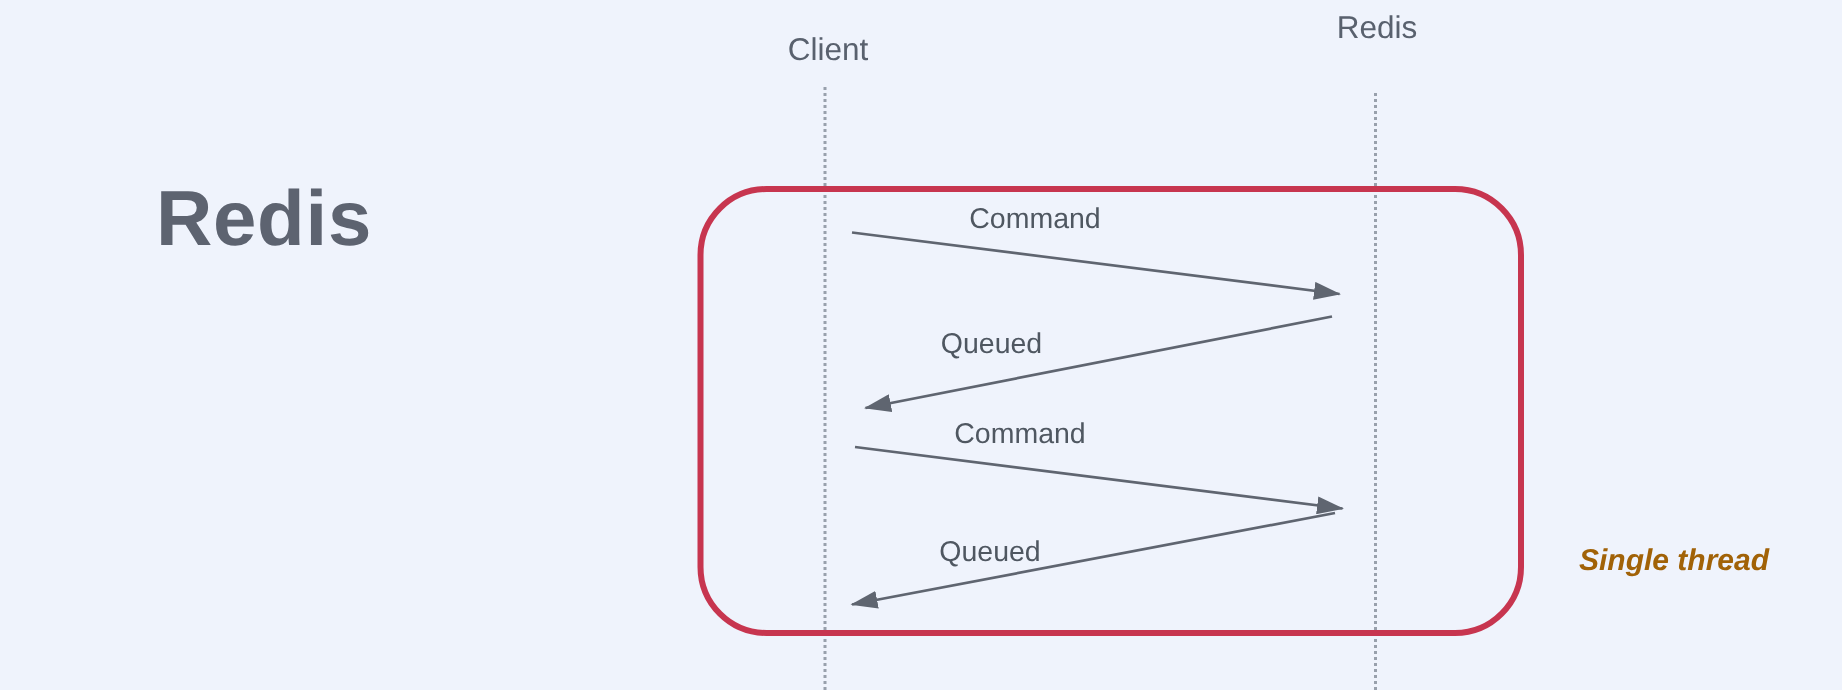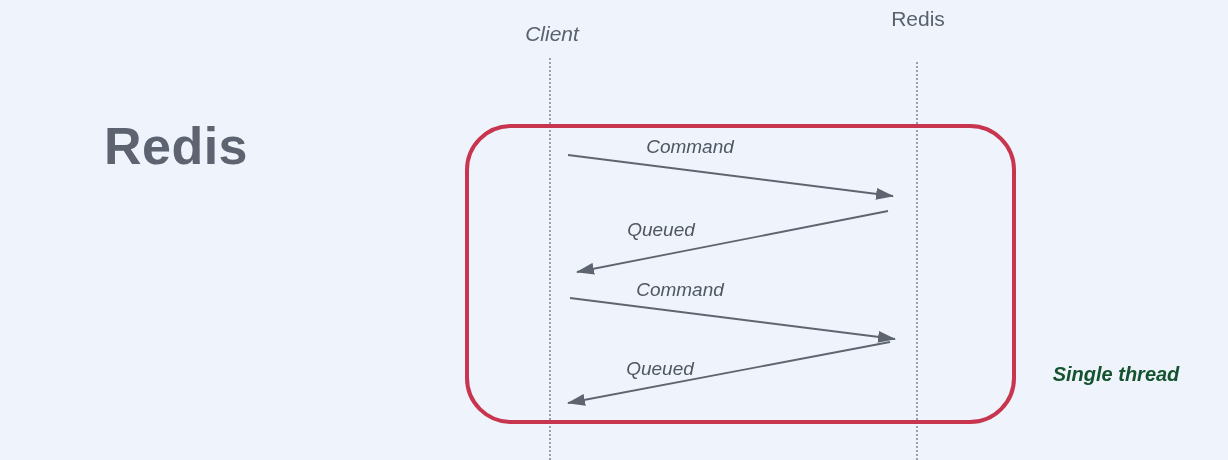--- a/index.html
+++ b/index.html
@@ -27,21 +27,21 @@
   
   .lifeline-label {
     position: absolute;
     transform: translateX(-50%);
     color: #59616e;
     font-size: 21px;
     text-align: center;
     line-height: 28px;
     white-space: nowrap;
   }
-  .client-label { left: 552px; top: 20px; font-style: italic; }
+  .client-label { left: 552px; top: 20px; }
   .redis-label  { left: 918px; top: 5px; }
   
   .lifeline {
     position: absolute;
     width: 0;
     border-left: 2px dotted #98a0ac;
   }
   .client-line { left: 549px; top: 58px; height: 402px; }
   .redis-line  { left: 916px; top: 62px; height: 398px; }
   
@@ -61,42 +61,41 @@
     left: 0; top: 0;
     width: 1228px; height: 460px;
     pointer-events: none;
   }
   .arrow-layer line { stroke: #5f6570; stroke-width: 1.8; }
   .arrow-layer path { fill: #5f6570; }
   
   .msg {
     position: absolute;
     transform: translateX(-50%);
-    font-style: italic;
     font-size: 19px;
     color: #4f5761;
     white-space: nowrap;
     text-align: center;
   }
   .msg-1 { left: 690px; top: 136px; }
   .msg-2 { left: 661px; top: 219px; }
   .msg-3 { left: 680px; top: 279px; }
   .msg-4 { left: 660px; top: 358px; }
   
   .annotation {
     position: absolute;
     left: 1116px;
     top: 362px;
     transform: translateX(-50%);
     text-align: center;
     font-size: 20px;
     font-weight: bold;
     font-style: italic;
     line-height: 25px;
-    color: #14532d;
+    color: #a16207;
     white-space: nowrap;
   }
 </style>
 </head>
 <body>
 
 <div class="canvas">
 
   <div class="diagram-title">
     <div>Redis</div>

